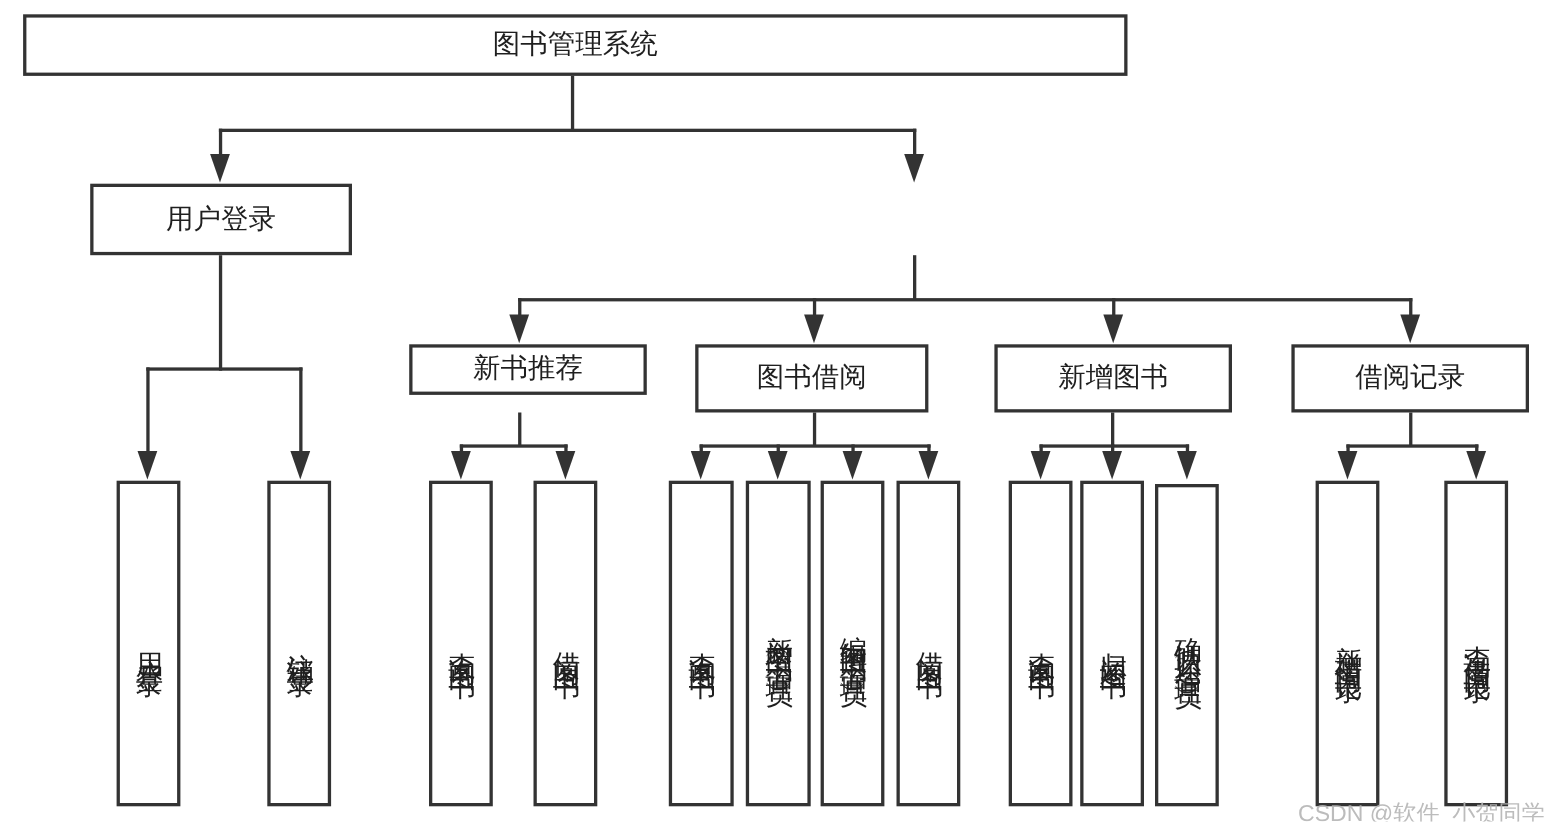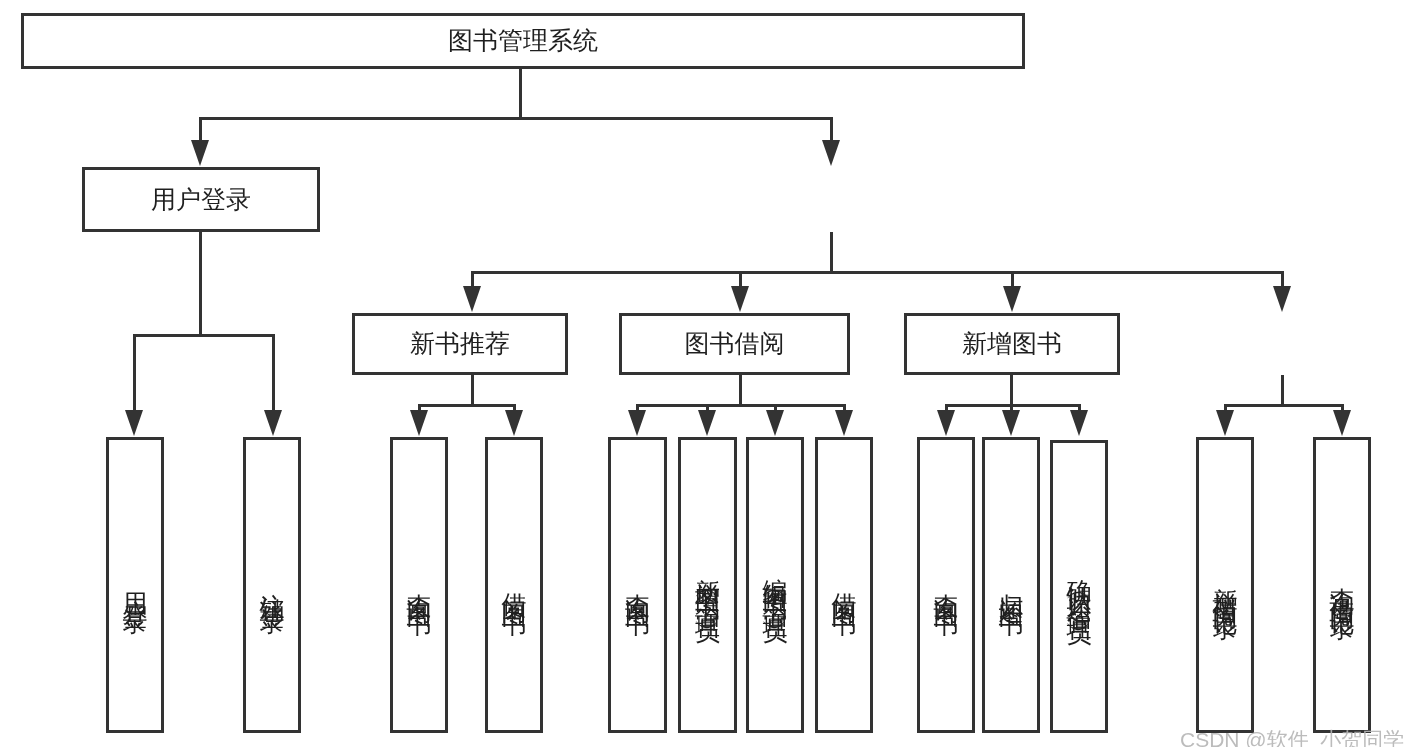--- a/index.html
+++ b/index.html
@@ -90,28 +90,31 @@
   <div class="hline" style="left:471px;  top:271px; width:813px;"></div>
   <div class="vline" style="left:471px;  top:271px; height:19px;"></div>
   <div class="vline" style="left:739px;  top:271px; height:19px;"></div>
   <div class="vline" style="left:1011px; top:271px; height:19px;"></div>
   <div class="vline" style="left:1281px; top:271px; height:19px;"></div>
   <div class="ahead" style="left:463px;  top:286px;"></div>
   <div class="ahead" style="left:731px;  top:286px;"></div>
   <div class="ahead" style="left:1003px; top:286px;"></div>
   <div class="ahead" style="left:1273px; top:286px;"></div>
 
-  <div class="box" style="left:352px; top:313px; width:216px; height:62px;">
+  <div class="box" style="left:372px; top:313px; width:216px; height:46px;">
     <span class="lbl">新书推荐</span>
   </div>
-  <div class="box" style="left:619px; top:313px; width:231px; height:62px;">
+  <div class="box" style="left:632px; top:313px; width:212px; height:62px;">
     <span class="lbl">图书借阅</span>
   </div>
   <div class="box" style="left:904px; top:313px; width:216px; height:62px;">
     <span class="lbl">新增图书</span>
+  </div>
+  <div class="box" style="left:1174px; top:313px; width:216px; height:62px;">
+    <span class="lbl">借阅记录</span>
   </div>
 
   <div class="vline" style="left:471px; top:375px; height:31px;"></div>
   <div class="hline" style="left:418px; top:404px; width:98px;"></div>
   <div class="vline" style="left:418px; top:404px; height:10px;"></div>
   <div class="vline" style="left:513px; top:404px; height:10px;"></div>
   <div class="ahead" style="left:410px; top:410px;"></div>
   <div class="ahead" style="left:505px; top:410px;"></div>
 
   <div class="vline" style="left:739px; top:375px; height:31px;"></div>

